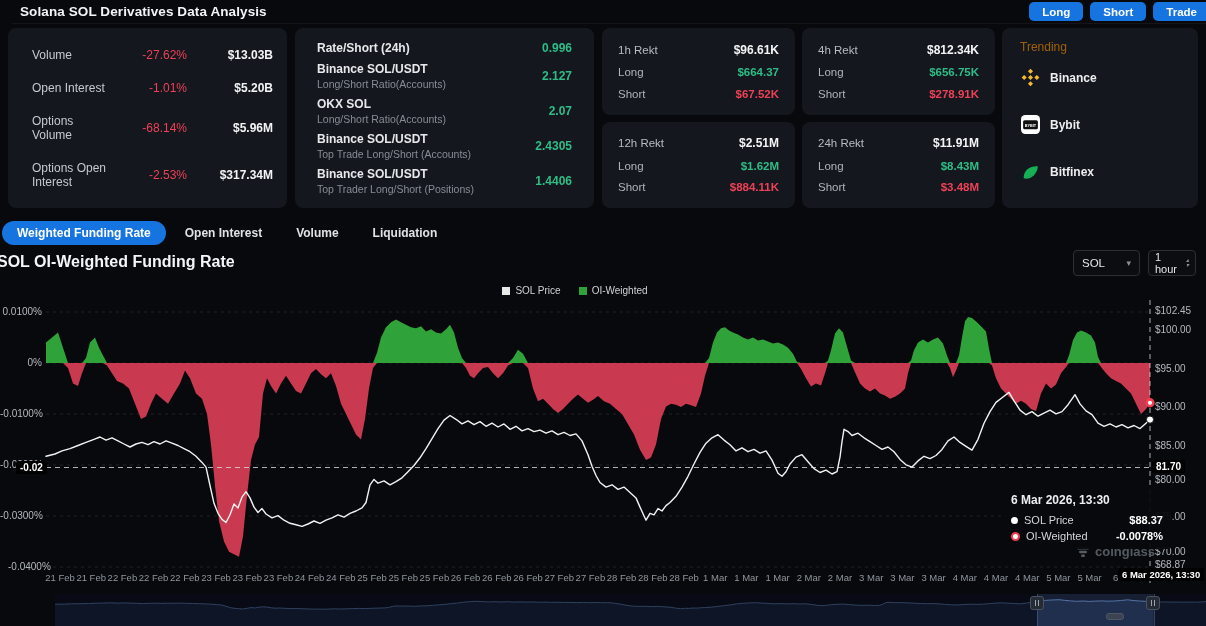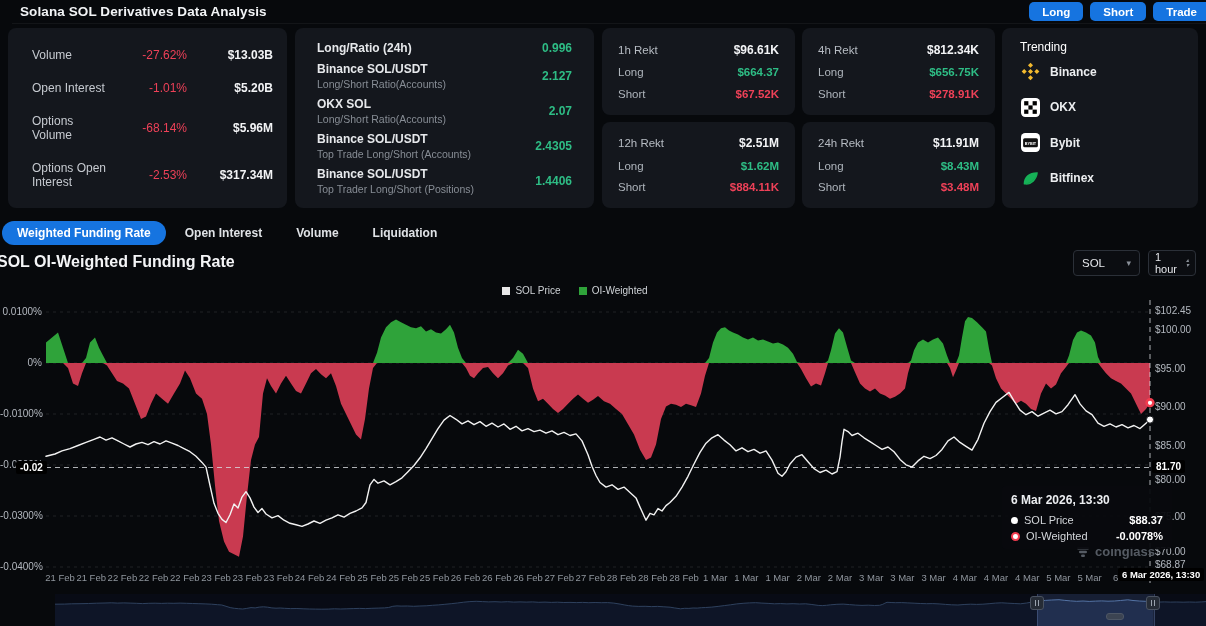--- a/index.html
+++ b/index.html
@@ -33,21 +33,21 @@
     flex-direction:column;justify-content:space-around;}
   .rrow{display:flex;align-items:center;font-size:11.5px;}
   .rrow .lbl{flex:1;color:#aeb4bb;}
   .rrow.hdr .lbl{color:#b7bcc3;}
   .rrow.hdr .val{color:#f3f4f6;font-weight:bold;font-size:12px;}
   .rrow .val{font-weight:bold;}
   .rrow .val.green{color:#2ebd85;}
   .rrow .val.red{color:#ee4158;}
   .trending-card{left:1002px;top:28px;width:196px;height:180px;padding:12px 18px;
     display:flex;flex-direction:column;justify-content:space-around;}
-  .trend-title{font-size:12px;color:#ffffff;}
+  .trend-title{font-size:12px;color:#a16207;}
   .titem{display:flex;align-items:center;gap:10px;cursor:pointer;}
   .titem .nm{font-size:12px;font-weight:bold;color:#eceef0;}
   .ticon{width:20px;height:20px;display:flex;align-items:center;justify-content:center;}
   
   .tabs{position:absolute;left:2px;top:221px;display:flex;align-items:center;gap:4px;}
   .tab{font-size:12px;font-weight:bold;color:#dfe2e6;padding:5px 15px;border-radius:15px;cursor:pointer;}
   .tab.active{background:#1674e0;color:#fff;}
   
   .chart-title{position:absolute;left:-3px;top:253px;font-size:16px;font-weight:bold;color:#f4f5f7;}
   .select{position:absolute;height:26px;border:1px solid #2b3038;border-radius:4px;background:#0b0d11;
@@ -142,21 +142,21 @@
       <div class="srow">
         <span class="lbl">Options Open Interest</span>
         <span class="chg">-2.53%</span>
         <span class="val">$317.34M</span>
       </div>
     </section>
 
   <section class="card ls-card" id="lsCard">
       <div class="lsrow">
         <div class="t">
-          <div class="ti">Long/Ratio (24h)</div>
+          <div class="ti">Rate/Short (24h)</div>
         </div>
         <div class="v">0.996</div>
       </div>
       <div class="lsrow">
         <div class="t">
           <div class="ti">Binance SOL/USDT</div>
           <div class="su">Long/Short Ratio(Accounts)</div>
         </div>
         <div class="v">2.127</div>
       </div>
@@ -245,33 +245,20 @@
   <section class="card trending-card">
     <div class="trend-title">Trending</div>
     <div id="trendItems" style="display:flex;flex-direction:column;justify-content:space-around;flex:1;">
         <div class="titem">
           <span class="ticon">
             <svg width="19" height="19" viewBox="0 0 18 18">
               <path fill="#f3ba2f" d="M9 .6 11.4 3 9 5.4 6.6 3zM3 6.6 5.4 9 3 11.4.6 9zM15 6.6 17.4 9 15 11.4 12.6 9zM9 6.6 11.4 9 9 11.4 6.6 9zM9 12.6 11.4 15 9 17.4 6.6 15z"></path>
             </svg>
           </span>
           <span class="nm">Binance</span>
-        </div>
-        <div class="titem">
-          <span class="ticon">
-            <svg width="19" height="19" viewBox="0 0 18 18">
-              <rect width="18" height="18" rx="4" fill="#fff"></rect>
-              <rect x="3" y="3" width="4" height="4" fill="#000"></rect>
-              <rect x="11" y="3" width="4" height="4" fill="#000"></rect>
-              <rect x="7" y="7" width="4" height="4" fill="#000"></rect>
-              <rect x="3" y="11" width="4" height="4" fill="#000"></rect>
-              <rect x="11" y="11" width="4" height="4" fill="#000"></rect>
-            </svg>
-          </span>
-          <span class="nm">OKX</span>
         </div>
         <div class="titem">
           <span class="ticon">
             <svg width="19" height="19" viewBox="0 0 18 18">
               <rect width="18" height="18" rx="4" fill="#fff"></rect>
               <rect x="2" y="5" width="14" height="8.5" rx="1.5" fill="#101010"></rect>
               <text x="9" y="11" font-size="3.6" font-weight="bold" fill="#fff" text-anchor="middle" font-family="Liberation Sans, sans-serif">BYBIT</text>
             </svg>
           </span>
           <span class="nm">Bybit</span>
@@ -319,21 +306,21 @@
         <span>OI-Weighted</span>
       </span>
     </div>
 
   <div id="leftAxis">
       <div class="ltick" style="top: 306px; left: 0px;">0.0100%</div>
       <div class="ltick" style="top: 357px; left: 0px;">0%</div>
       <div class="ltick" style="top: 408px; left: 0px;">-0.0100%</div>
       <div class="ltick" style="top: 459px; left: 0px;">-0.0200%</div>
       <div class="ltick" style="top: 510px; left: 0px;">-0.0300%</div>
-      <div class="ltick" style="top: 561px; left: 0px;">-0.0400%</div>
+      <div class="ltick" style="top: 561px; left: 0px; padding-left: 8px;">-0.0400%</div>
     </div>
   <div id="rightAxis">
       <div class="rtick" style="top: 305px;">$102.45</div>
       <div class="rtick" style="top: 324px;">$100.00</div>
       <div class="rtick" style="top: 363px;">$95.00</div>
       <div class="rtick" style="top: 401px;">$90.00</div>
       <div class="rtick" style="top: 440px;">$85.00</div>
       <div class="rtick" style="top: 474px;">$80.00</div>
       <div class="rtick" style="top: 511px;">$75.00</div>
       <div class="rtick" style="top: 546px;">$70.00</div>

